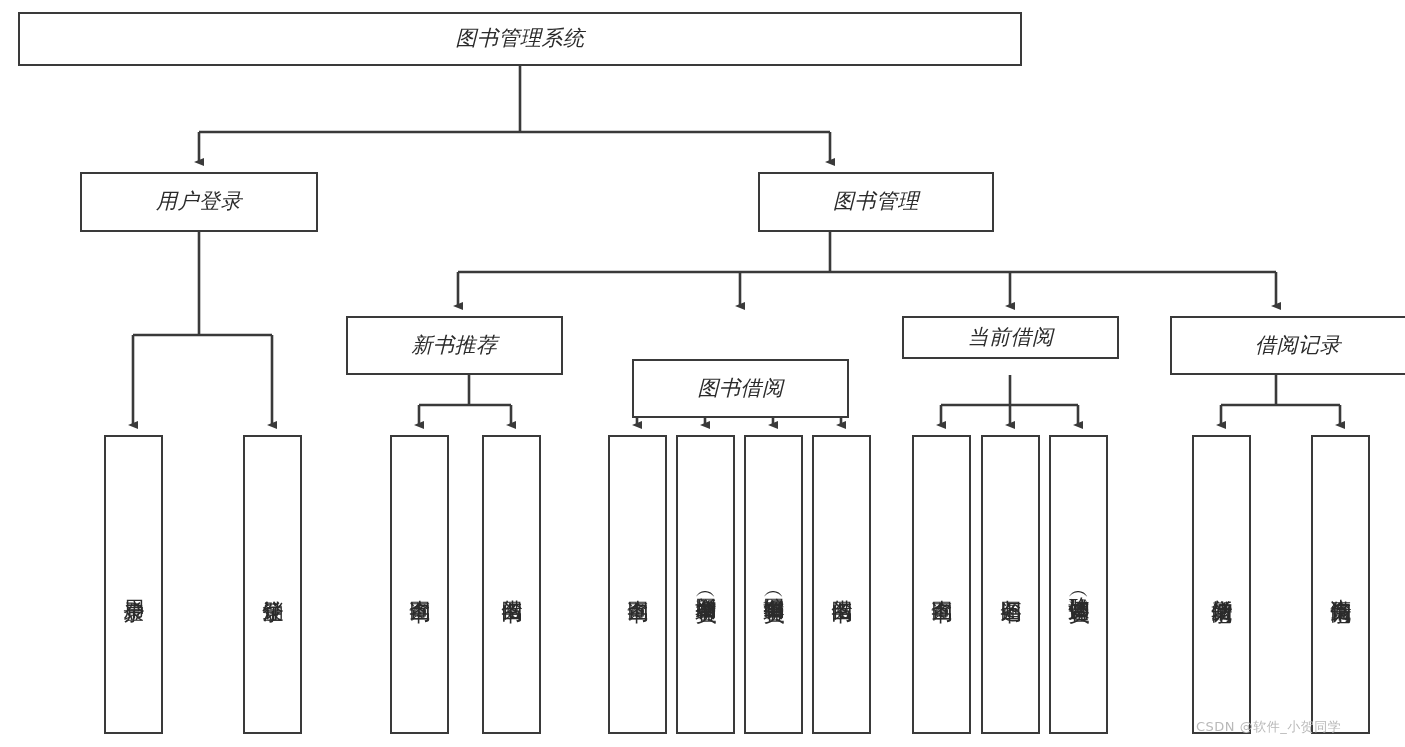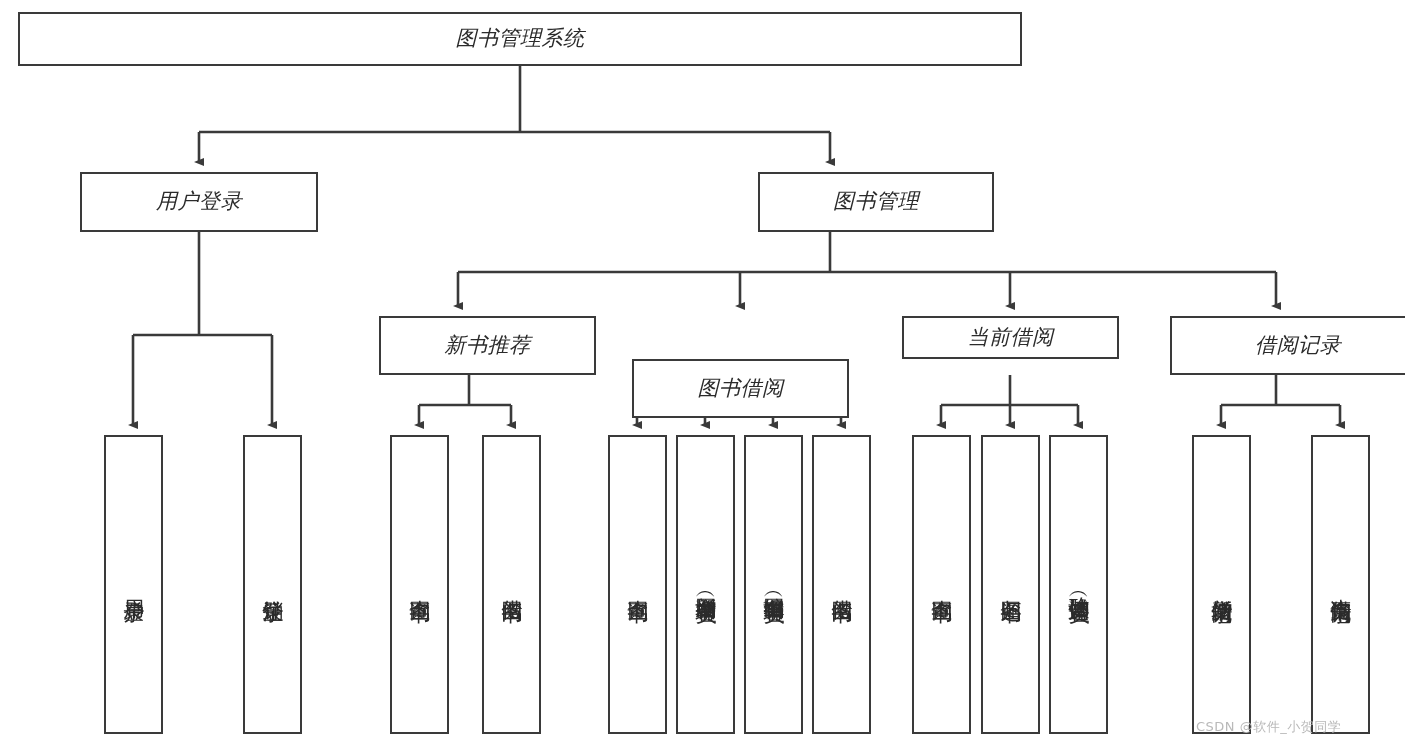--- a/index.html
+++ b/index.html
@@ -131,21 +131,21 @@
   </div>
 
   <div class="node horiz" style="left:80px; top:172px; width:238px; height:60px;">
     <span>用户登录</span>
   </div>
 
   <div class="node horiz" style="left:712px; top:172px; width:236px; height:60px;margin-left:46px;">
     <span>图书管理</span>
   </div>
 
-  <div class="node horiz" style="left:379px; top:316px; width:217px; height:59px;">
+  <div class="node horiz" style="left:346px; top:316px; width:217px; height:59px;">
     <span>新书推荐</span>
   </div>
 
   <div class="node horiz" style="left:632px; top:316px; width:217px; height:59px;margin-top:43px;">
     <span>图书借阅</span>
   </div>
 
   <div class="node horiz" style="left:902px; top:316px; width:217px; height:43px;">
     <span>当前借阅</span>
   </div>

